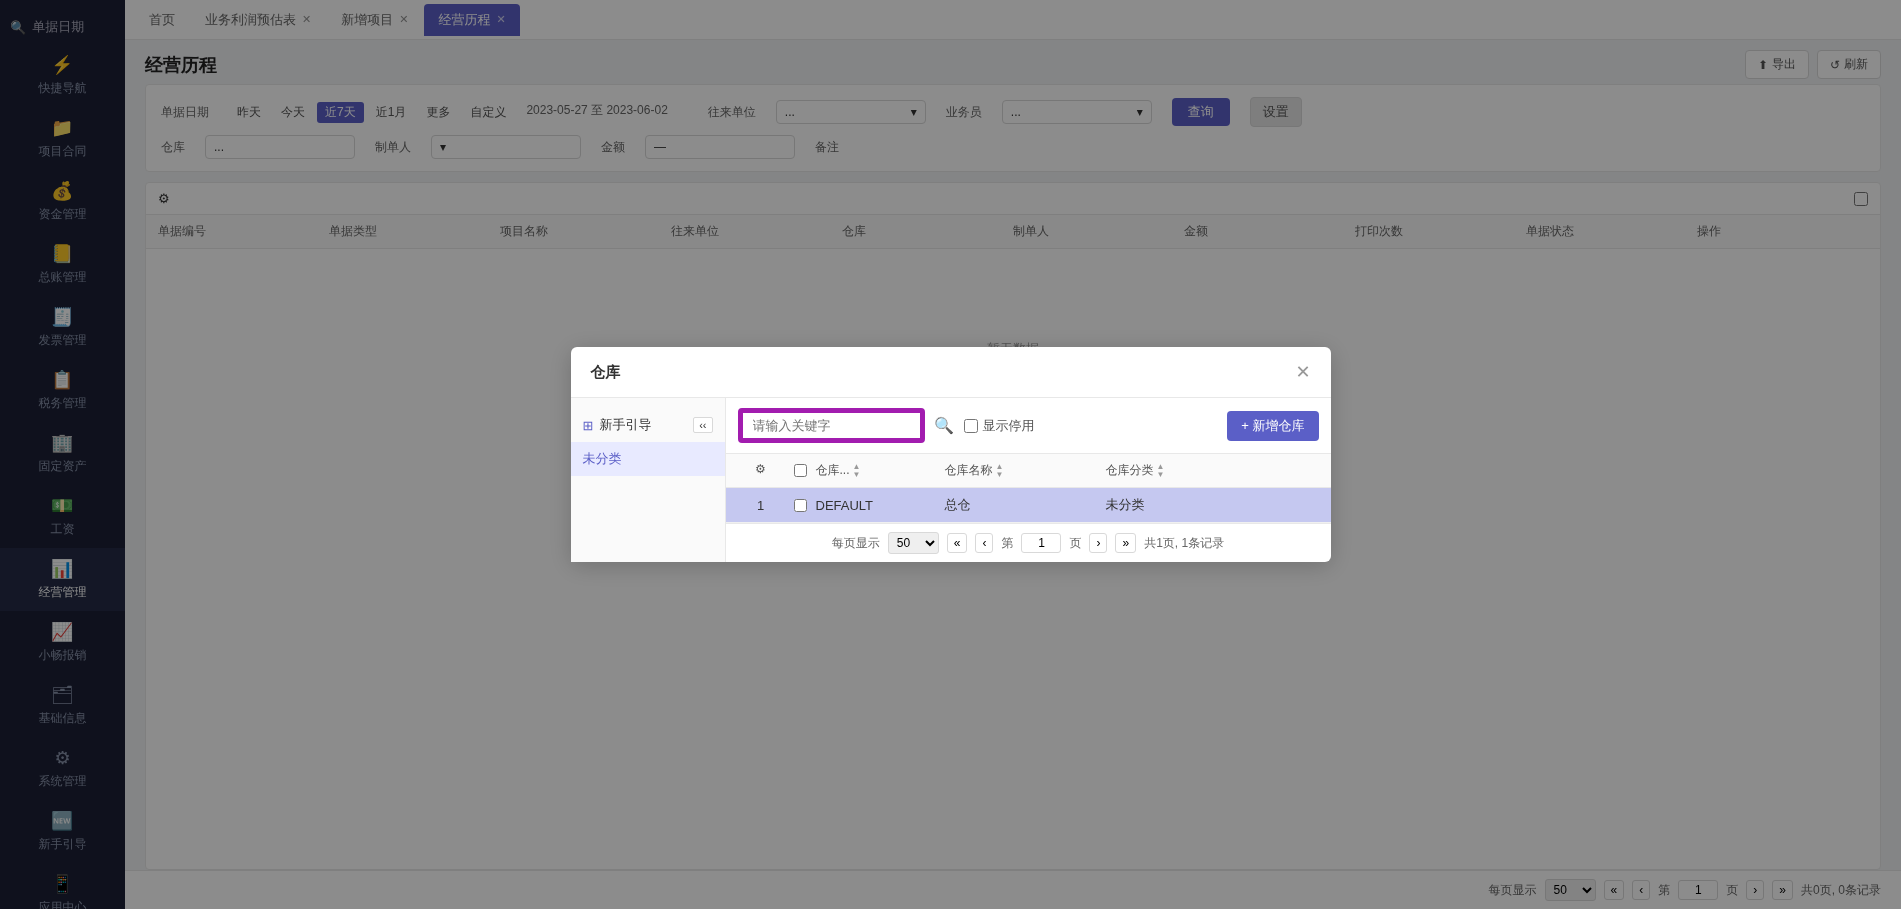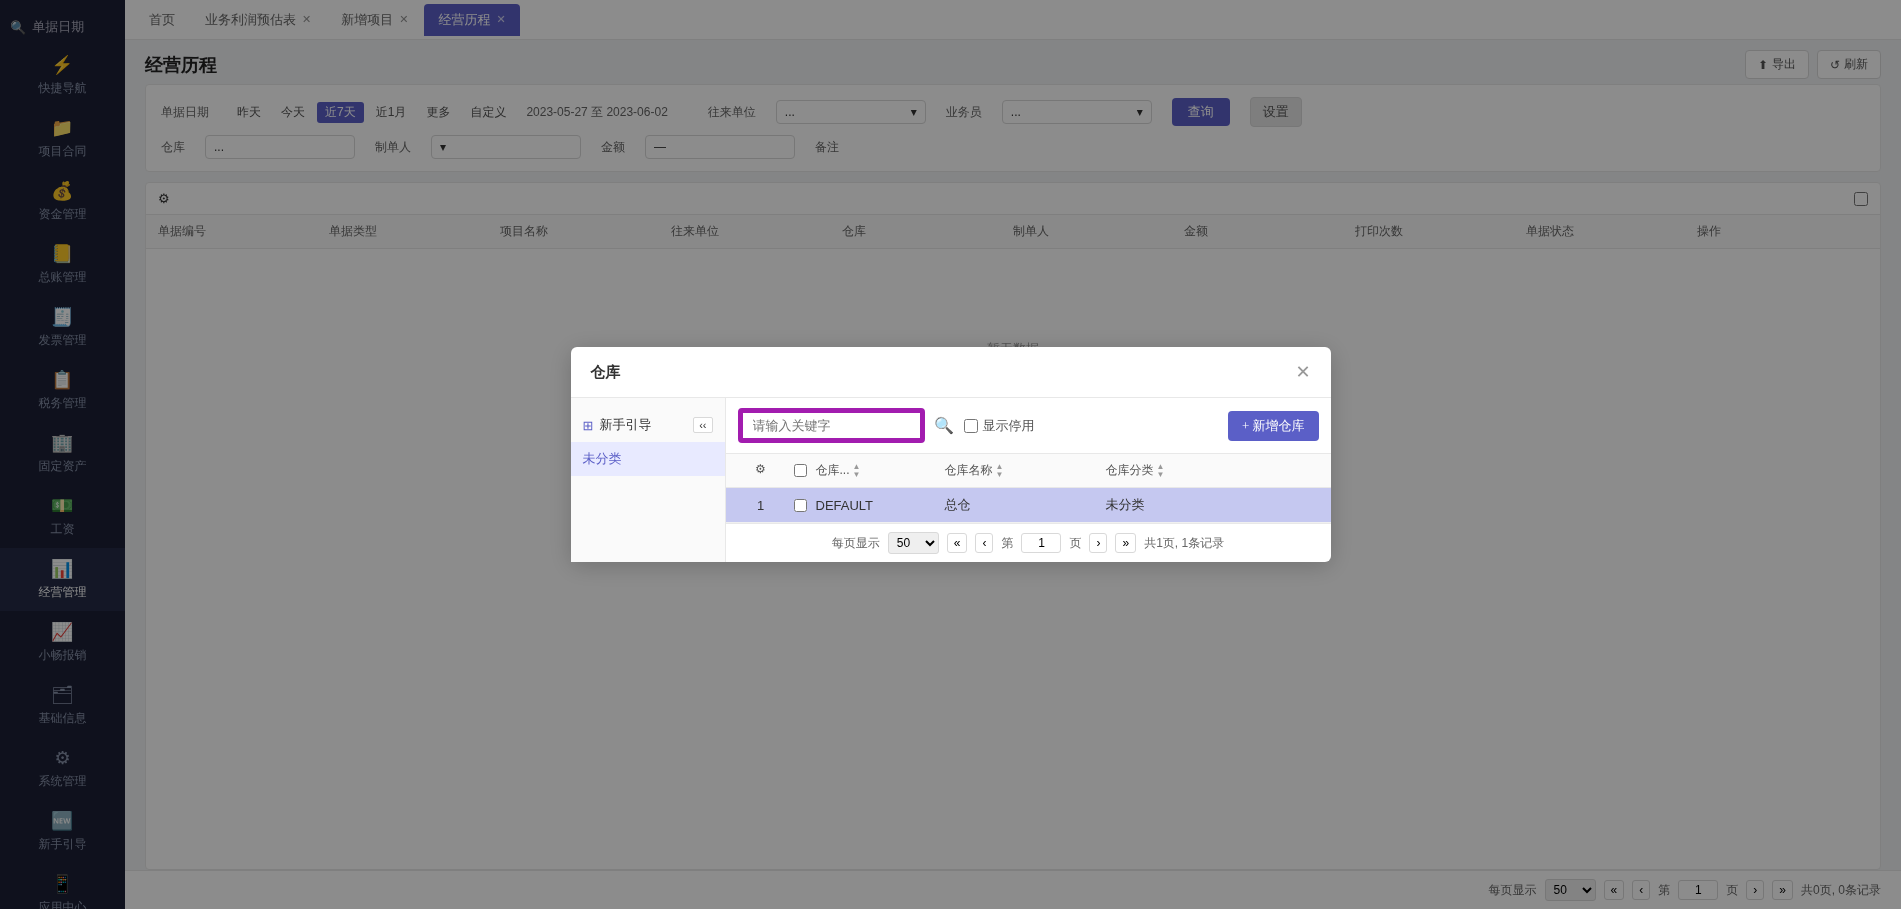--- a/index.html
+++ b/index.html
@@ -28,21 +28,21 @@
     .page-header { display: flex; align-items: center; justify-content: space-between; padding: 10px 20px 5px; background: #f0f2f5; }
     .page-title { font-size: 18px; font-weight: 600; color: #222; }
     .header-actions { display: flex; gap: 8px; }
     .btn-export, .btn-refresh { padding: 5px 12px; border: 1px solid #d9d9d9; background: #fff; border-radius: 4px; cursor: pointer; font-size: 12px; color: #555; display: flex; align-items: center; gap: 4px; }
 
     
     .filter-area { background: #fff; margin: 0 20px 10px; padding: 12px 15px; border-radius: 4px; border: 1px solid #e8e8e8; }
     .filter-row { display: flex; align-items: center; gap: 20px; margin-bottom: 8px; }
     .filter-row:last-child { margin-bottom: 0; }
     .filter-label { color: #666; font-size: 12px; white-space: nowrap; }
-    .date-tabs { display: flex; gap: 4px; align-items: center; }
+    .date-tabs { display: flex; gap: 4px; align-items: flex-start; }
     .date-tab { padding: 2px 8px; border-radius: 3px; font-size: 12px; cursor: pointer; color: #555; }
     .date-tab.active { background: #5b5fc7; color: #fff; }
     .date-range { font-size: 12px; color: #666; margin-left: 8px; }
     .filter-select { border: 1px solid #d9d9d9; border-radius: 4px; padding: 4px 8px; font-size: 12px; min-width: 150px; cursor: pointer; display: flex; align-items: center; justify-content: space-between; gap: 30px; }
     .btn-query { padding: 5px 16px; background: #5b5fc7; color: #fff; border: none; border-radius: 4px; cursor: pointer; font-size: 13px; }
     .btn-setting { padding: 5px 12px; background: #e5e5e5; color: #555; border: 1px solid #d9d9d9; border-radius: 4px; cursor: pointer; font-size: 13px; }
 
     
     .table-area { background: #fff; margin: 0 20px; border-radius: 4px; border: 1px solid #e8e8e8; overflow: hidden; flex: 1; }
     .table-toolbar { padding: 8px 12px; display: flex; align-items: center; justify-content: space-between; border-bottom: 1px solid #e8e8e8; }
@@ -69,21 +69,21 @@
     .category-item { padding: 8px 12px; font-size: 13px; color: #333; cursor: pointer; }
     .category-item.active { background: #e8eaff; color: #5b5fc7; }
 
     
     .table-panel { flex: 1; display: flex; flex-direction: column; overflow: hidden; }
     .table-search-bar { padding: 10px 12px; display: flex; align-items: center; gap: 10px; border-bottom: 1px solid #e8e8e8; }
     .search-input { border: 5px solid #a21caf; border-radius: 4px; padding: 5px 10px; font-size: 13px; width: 187px; outline: none; }
     .search-btn { background: none; border: none; cursor: pointer; color: #666; font-size: 16px; }
     .show-disabled { display: flex; align-items: center; gap: 4px; font-size: 13px; color: #555; }
     .checkbox { width: 14px; height: 14px; border: 1px solid #d9d9d9; border-radius: 2px; cursor: pointer; }
-    .btn-add { padding: 6px 14px; background: #5b5fc7; color: #fff; border: none; border-radius: 4px; cursor: pointer; font-size: 13px; margin-left: auto; display: flex; align-items: center; gap: 4px; font-family: Liberation Serif, serif; }
+    .btn-add { padding: 6px 14px; background: #5b5fc7; color: #fff; border: none; border-radius: 4px; cursor: pointer; font-size: 13px; margin-left: auto; display: flex; align-items: center; gap: 4px; }
 
     
     .modal-table { flex: 1; overflow: auto; }
     .modal-table-header { display: flex; background: #fafafa; border-bottom: 1px solid #e8e8e8; padding: 8px 10px; font-size: 12px; color: #555; position: sticky; top: 0; }
     .modal-table-row { display: flex; padding: 8px 10px; border-bottom: 1px solid #f0f0f0; font-size: 13px; align-items: center; }
     .modal-table-row.selected { background: #c5c8f0; }
     .col-seq { width: 50px; flex-shrink: 0; text-align: center; }
     .col-check { width: 30px; flex-shrink: 0; display: flex; justify-content: center; }
     .col-code { flex: 1.2; }
     .col-name { flex: 1.5; }

